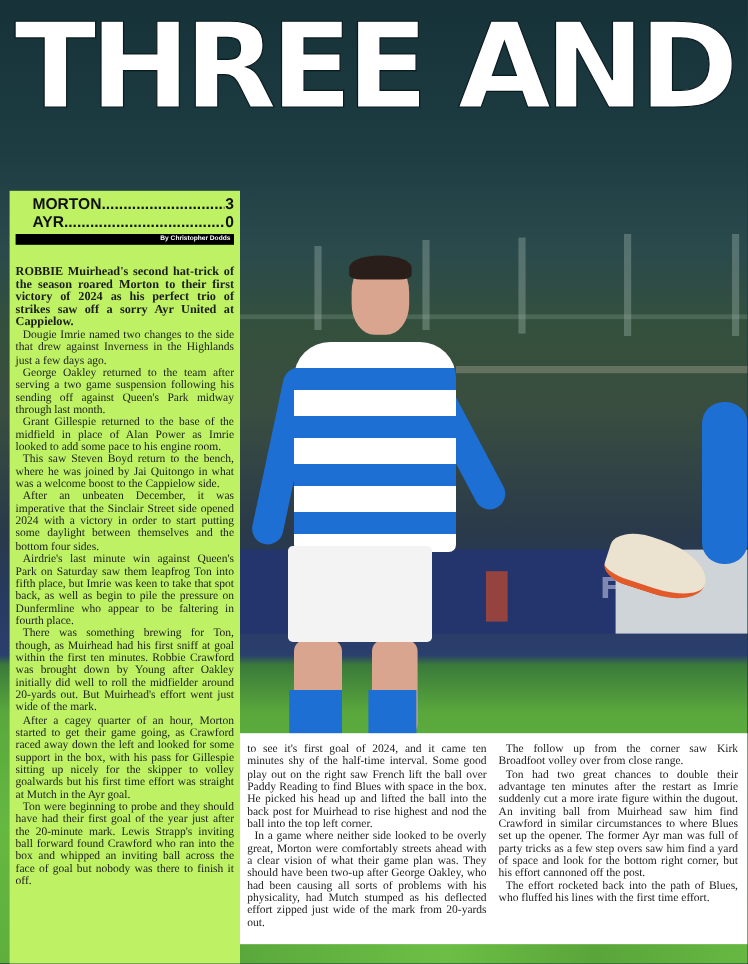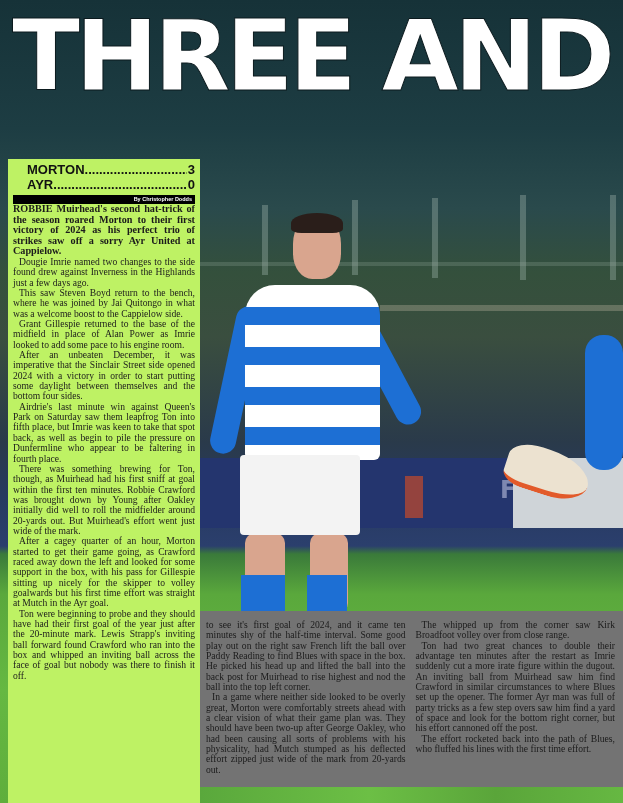--- a/index.html
+++ b/index.html
@@ -67,26 +67,26 @@
   .byline-bar {
     margin-top: 3px; background: #000; color: #fff; height: 9px;
     font-family: "Liberation Sans", sans-serif; font-weight: bold; font-size: 5.5px; line-height: 9px;
     text-align: right; padding-right: 3px;
   }
   .body-text {
     font-family: "Liberation Serif", serif; font-size: 9.6px; line-height: 10.35px; color: #1b1b1b;
     text-align: justify; margin: 0;
   }
   .body-text p { margin: 0; text-indent: 6px; }
-  .body-text p.intro { text-indent: 0; font-weight: bold; font-size: 10.2px; line-height: 10.6px; margin-top: 0; }
+  .body-text p.intro { text-indent: 0; font-weight: bold; font-size: 10.2px; line-height: 10.6px; margin-top: 18px; }
 
   
   .col-bottom {
     position: absolute; left: 200px; top: 611px; width: 423px; height: 176px;
-    background: #737373; box-sizing: border-box; padding: 9px 8px 0 6px;
+    background: #ffffff; box-sizing: border-box; padding: 9px 8px 0 6px;
     display: flex; gap: 10px; overflow: hidden;
   }
   .col-bottom .body-text { flex: 1; }
   .col-bottom .body-text p:first-child.cont { text-indent: 0; }
   .grass-strip {
     position: absolute; left: 200px; top: 787px; width: 423px; height: 16px;
     background: linear-gradient(90deg, #5aa83c, #6cbf45 40%, #5aa53a 70%, #66b842);
   }
 </style>
 </head>
@@ -130,36 +130,37 @@
     <span class="goals">3</span>
   </div>
   <div class="score-row">
     <span class="team">AYR</span>
     <span class="dots">..................................................</span>
     <span class="goals">0</span>
   </div>
   <div class="byline-bar">By Christopher Dodds</div>
   <div class="body-text">
     <p class="intro">ROBBIE Muirhead's second hat-trick of the season roared Morton to their first victory of 2024 as his perfect trio of strikes saw off a sorry Ayr United at Cappielow.</p>
-    <p>Dougie Imrie named two changes to the side found drew against Inverness in the Highlands just a few days ago.</p>
+    <p>Dougie Imrie named two changes to the side that drew against Inverness in the Highlands just a few days ago.</p>
+    <p>George Oakley returned to the team after serving a two game suspension following his sending off against Queen's Park midway through last month.</p>
+    <p>Grant Gillespie returned to the base of the midfield in place of Alan Power as Imrie looked to add some pace to his engine room.</p>
     <p>This saw Steven Boyd return to the bench, where he was joined by Jai Quitongo in what was a welcome boost to the Cappielow side.</p>
-    <p>Grant Gillespie returned to the base of the midfield in place of Alan Power as Imrie looked to add some pace to his engine room.</p>
     <p>After an unbeaten December, it was imperative that the Sinclair Street side opened 2024 with a victory in order to start putting some daylight between themselves and the bottom four sides.</p>
     <p>Airdrie's last minute win against Queen's Park on Saturday saw them leapfrog Ton into fifth place, but Imrie was keen to take that spot back, as well as begin to pile the pressure on Dunfermline who appear to be faltering in fourth place.</p>
     <p>There was something brewing for Ton, though, as Muirhead had his first sniff at goal within the first ten minutes. Robbie Crawford was brought down by Young after Oakley initially did well to roll the midfielder around 20-yards out. But Muirhead's effort went just wide of the mark.</p>
     <p>After a cagey quarter of an hour, Morton started to get their game going, as Crawford raced away down the left and looked for some support in the box, with his pass for Gillespie sitting up nicely for the skipper to volley goalwards but his first time effort was straight at Mutch in the Ayr goal.</p>
     <p>Ton were beginning to probe and they should have had their first goal of the year just after the 20-minute mark. Lewis Strapp's inviting ball forward found Crawford who ran into the box and whipped an inviting ball across the face of goal but nobody was there to finish it off.</p>
 
   </div>
 </div>
 
 <div class="col-bottom">
   <div class="body-text">
     <p class="cont" style="text-indent:0">to see it's first goal of 2024, and it came ten minutes shy of the half-time interval. Some good play out on the right saw French lift the ball over Paddy Reading to find Blues with space in the box. He picked his head up and lifted the ball into the back post for Muirhead to rise highest and nod the ball into the top left corner.</p>
     <p>In a game where neither side looked to be overly great, Morton were comfortably streets ahead with a clear vision of what their game plan was. They should have been two-up after George Oakley, who had been causing all sorts of problems with his physicality, had Mutch stumped as his deflected effort zipped just wide of the mark from 20-yards out.</p>
   </div>
   <div class="body-text">
-    <p>The whipped up from the corner saw Kirk Broadfoot volley over from close range.</p>
+    <p>The follow up from the corner saw Kirk Broadfoot volley over from close range.</p>
     <p>Ton had two great chances to double their advantage ten minutes after the restart as Imrie suddenly cut a more irate figure within the dugout. An inviting ball from Muirhead saw him find Crawford in similar circumstances to where Blues set up the opener. The former Ayr man was full of party tricks as a few step overs saw him find a yard of space and look for the bottom right corner, but his effort cannoned off the post.</p>
     <p>The effort rocketed back into the path of Blues, who fluffed his lines with the first time effort.</p>
   </div>
 </div>
 <div class="grass-strip"></div>
 
 </body></html>

